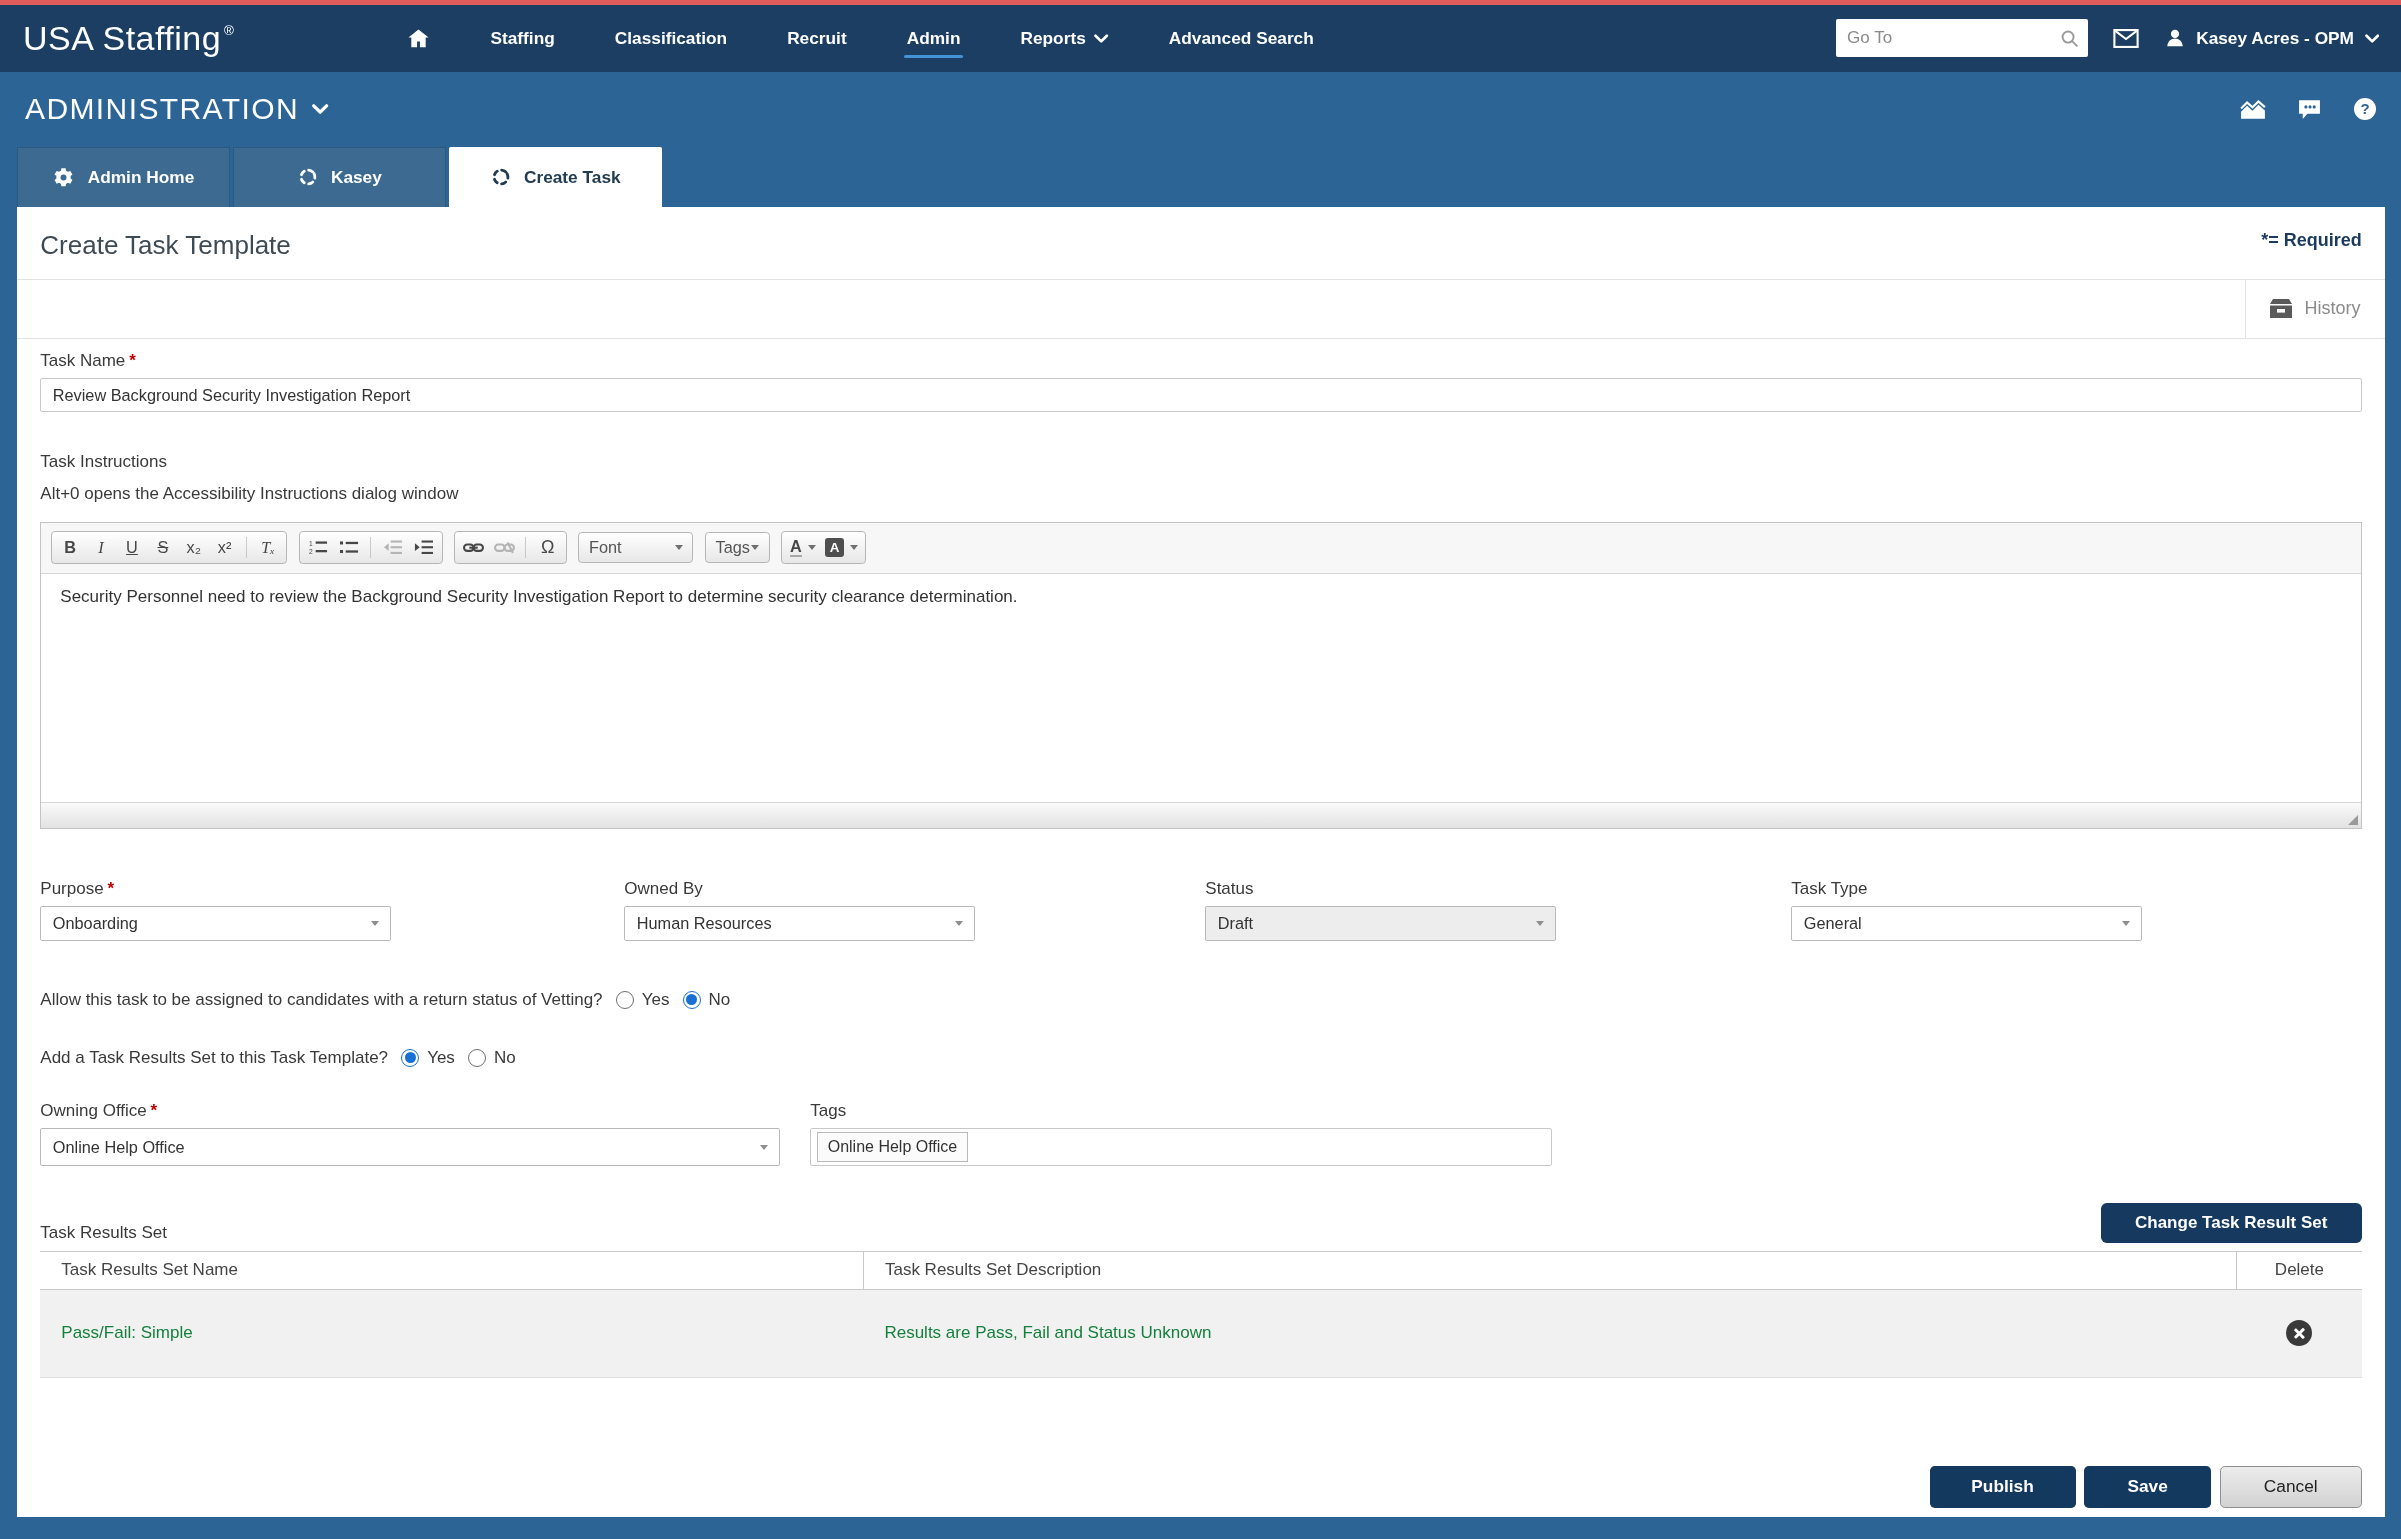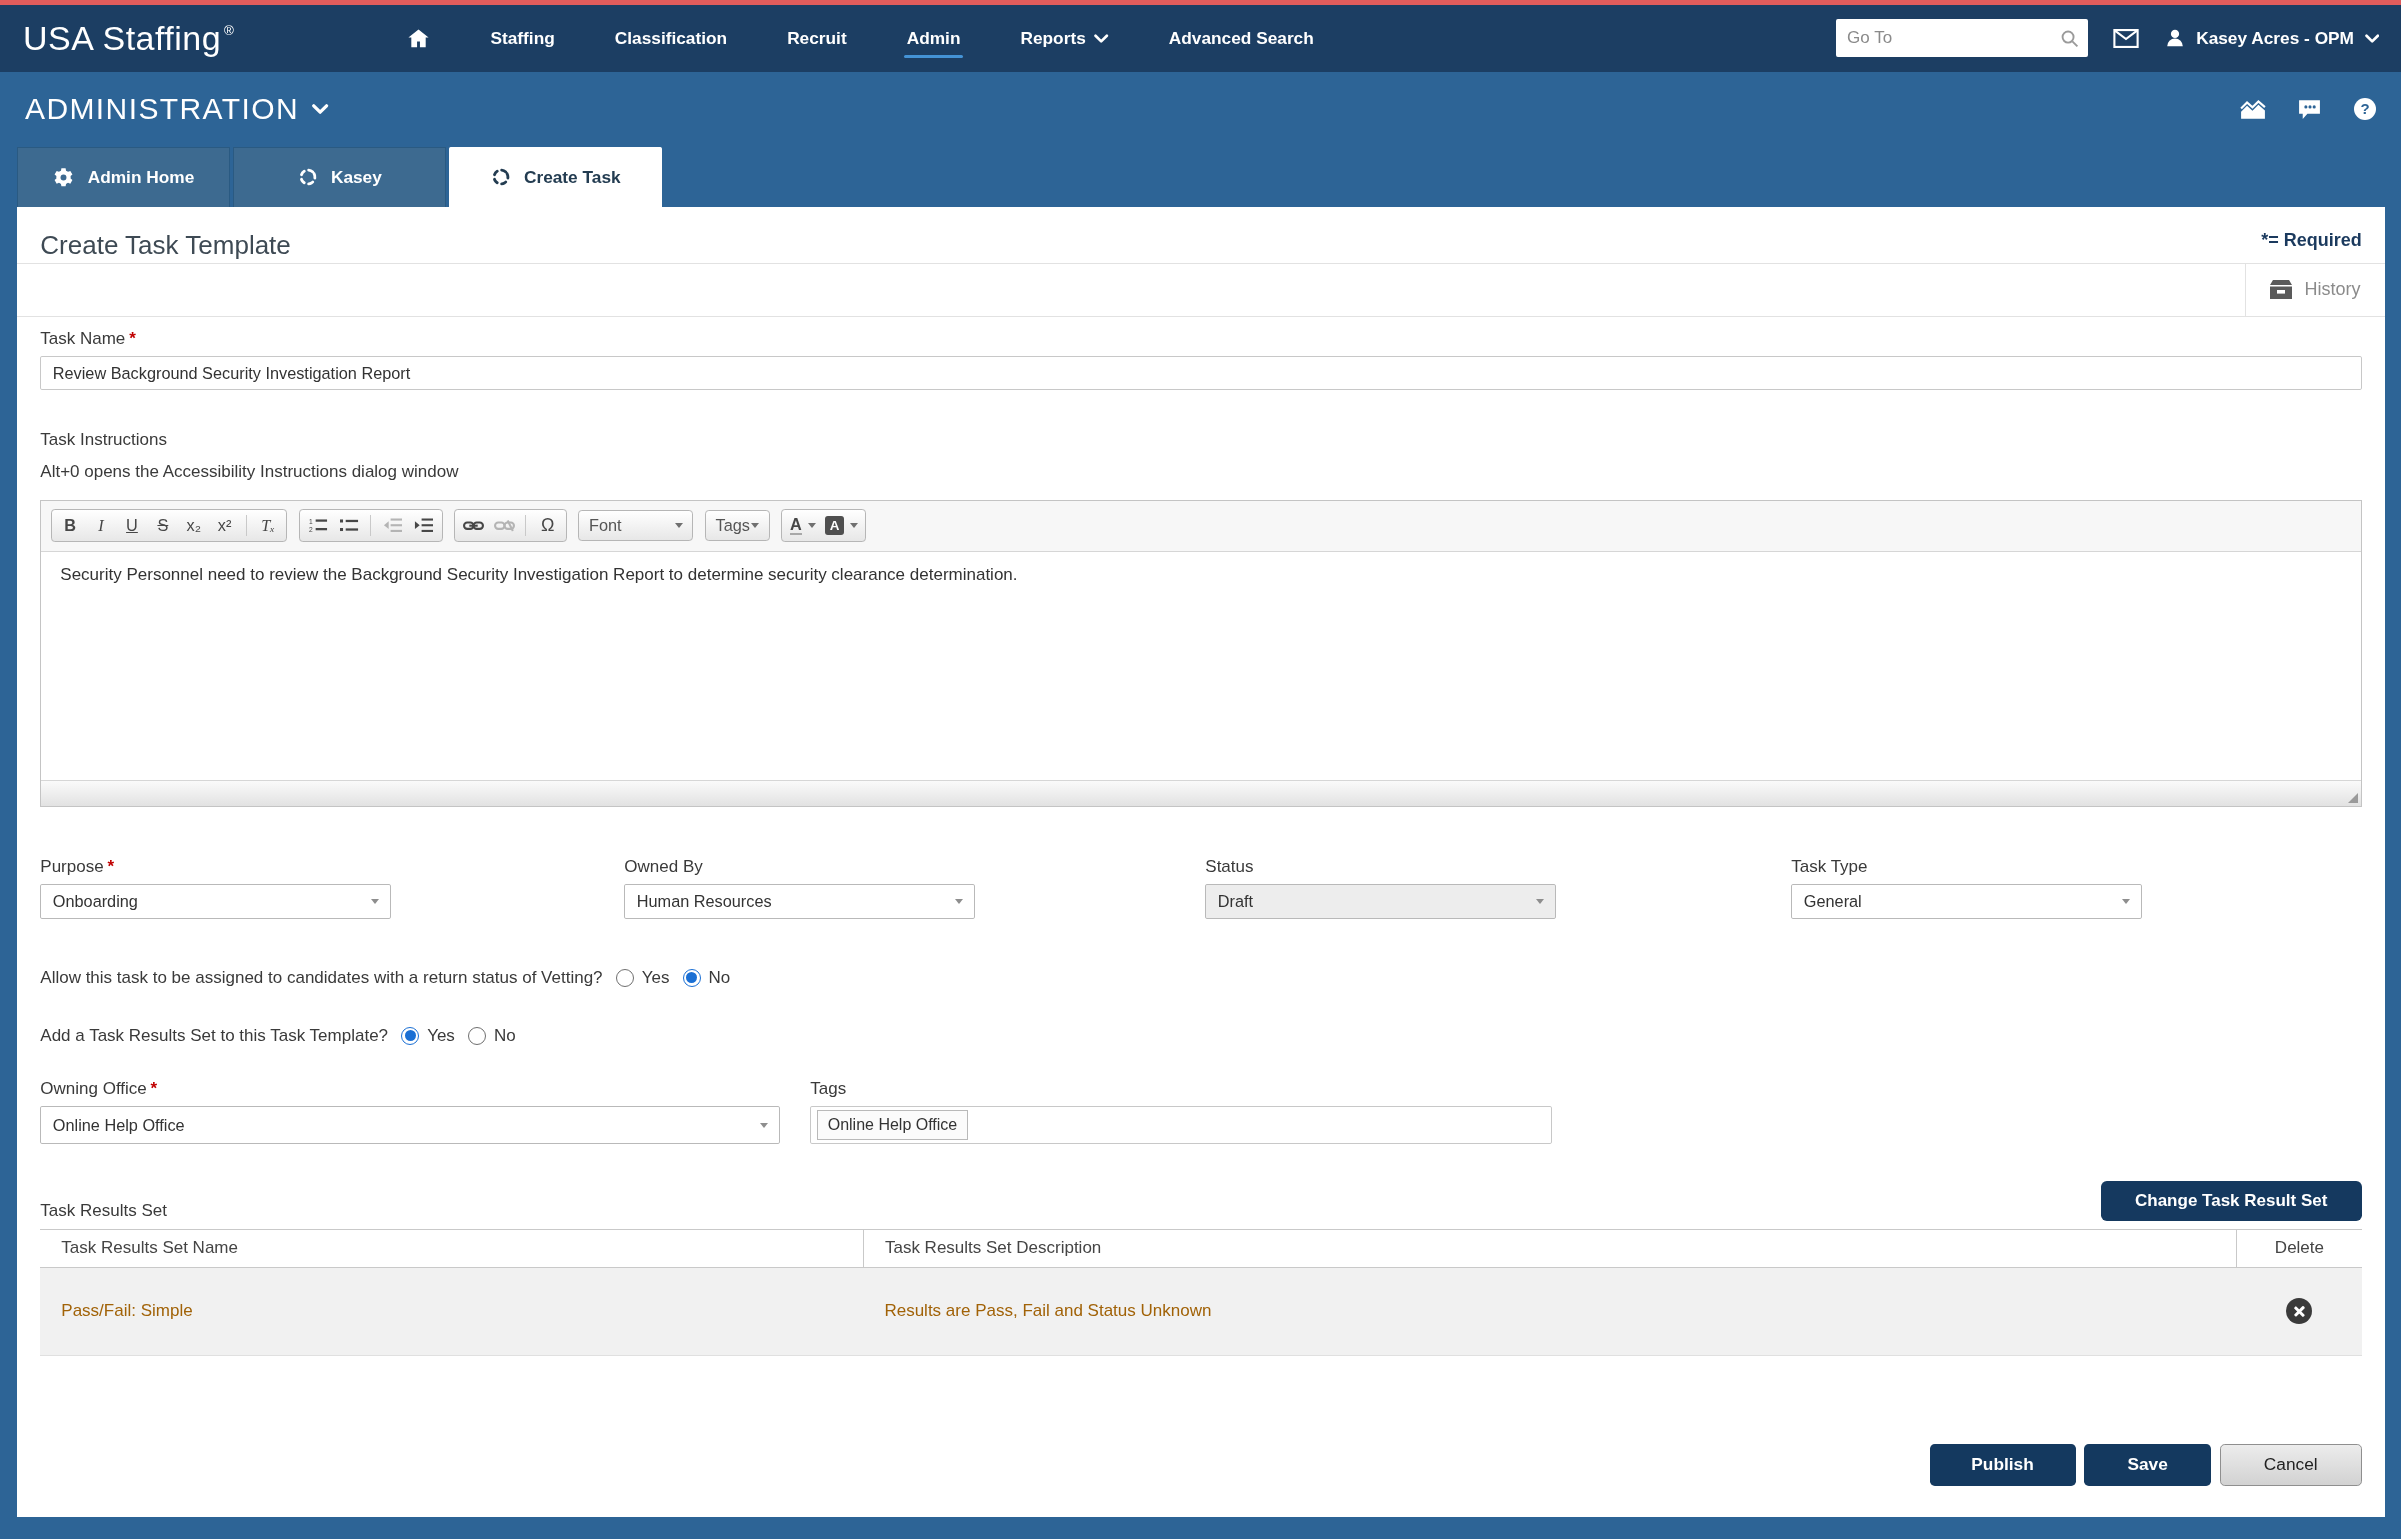--- a/index.html
+++ b/index.html
@@ -46,22 +46,22 @@
     color:#fff; font-size:17.3px; font-weight:600; cursor:pointer;text-align:right;
   }
   .tab.active { background:#fff; color:#233c51; border-color:#fff; border-radius:1.9px 1.9px 0 0; }
 
   
   .panel { background:#fff; height:1310px; position:relative; }
   .panel-head { display:flex; justify-content:space-between; align-items:flex-start; padding:17.3px 23px 0; }
   .panel-head h1 { font-size:26px; font-weight:400; color:#3e4a54; margin:5.8px 0 0 0; height:30px; }
   .required-note { font-weight:700; color:#1b3a5e; font-size:18px; margin-top:5.8px; }
   .strip {
-    margin-top:3px; border-top:1px solid #e2e2e2; border-bottom:1px solid #e2e2e2;
-    height:54px; display:flex; justify-content:flex-end;
+    margin-top:19px; border-top:1px solid #e2e2e2; border-bottom:1px solid #e2e2e2;
+    height:60px; display:flex; justify-content:flex-end;
   }
   .history-btn { width:140px; border-left:1px solid #e2e2e2; display:flex; align-items:center; justify-content:center; gap:12.5px; color:#8b8b8b; font-size:18px; cursor:pointer; }
 
   .form { padding:0 23px; }
   .lbl { font-size:17px; color:#3a3a3a; }
   .req { color:#c00000; font-weight:700; margin-left:3.8px; }
 
   .field-taskname { margin-top:12.5px; }
   .text-input {
     margin-top:6.7px; width:100%; height:34px; border:1px solid #c8c8c8; border-radius:1.9px;
@@ -126,21 +126,21 @@
   
   .results-head { display:flex; justify-content:space-between; align-items:flex-end; margin-top:17.3px; }
   .change-btn { background:#15395f; color:#fff; font-size:17px; font-weight:600; border:none; border-radius:5.8px; height:40px; min-width:261px; padding:0 23px; cursor:pointer; font-family:inherit; }
   table.results { margin-top:7.7px; width:100%; border-collapse:collapse; font-size:17px; table-layout:fixed; }
   table.results th {
     border-top:1px solid #c9c9c9; border-bottom:1px solid #c9c9c9;
     height:38px; text-align:left; font-weight:400; color:#454545; padding:0 21px;
   }
   table.results th + th { border-left:1px solid #c9c9c9; }
   table.results th.delete, table.results td.delete { text-align:center; padding:0; }
-  table.results td { background:#f1f1f1; height:88px; padding:0 21px; color:#a16207; border-bottom:1px solid #e0e0e0; }
+  table.results td { background:#f1f1f1; height:88px; padding:0 21px; color:#15803d; border-bottom:1px solid #e0e0e0; }
   .col-name { width:823px; } .col-desc { width:1373px; } .col-del { width:125px; }
   .del-btn { width:26px; height:26px; border-radius:50%; background:#3a3a3a; display:inline-block; position:relative; cursor:pointer; vertical-align:middle; }
   .del-btn:before, .del-btn:after { content:""; position:absolute; left:6.7px; top:11.5px; width:12.5px; height:2.9px; background:#fff; border-radius:1px; }
   .del-btn:before { transform:rotate(45deg); } .del-btn:after { transform:rotate(-45deg); }
 
   
   .footer-btns { display:flex; justify-content:flex-end; gap:8.6px; margin-top:88px; }
   .btn { height:42px; border-radius:4.8px; font-size:17.3px; cursor:pointer; border:none; font-family:inherit; }
   .btn.navy { background:#14395f; color:#fff; font-weight:600; }
   .btn.publish { width:146px; } .btn.save { width:127px; }

